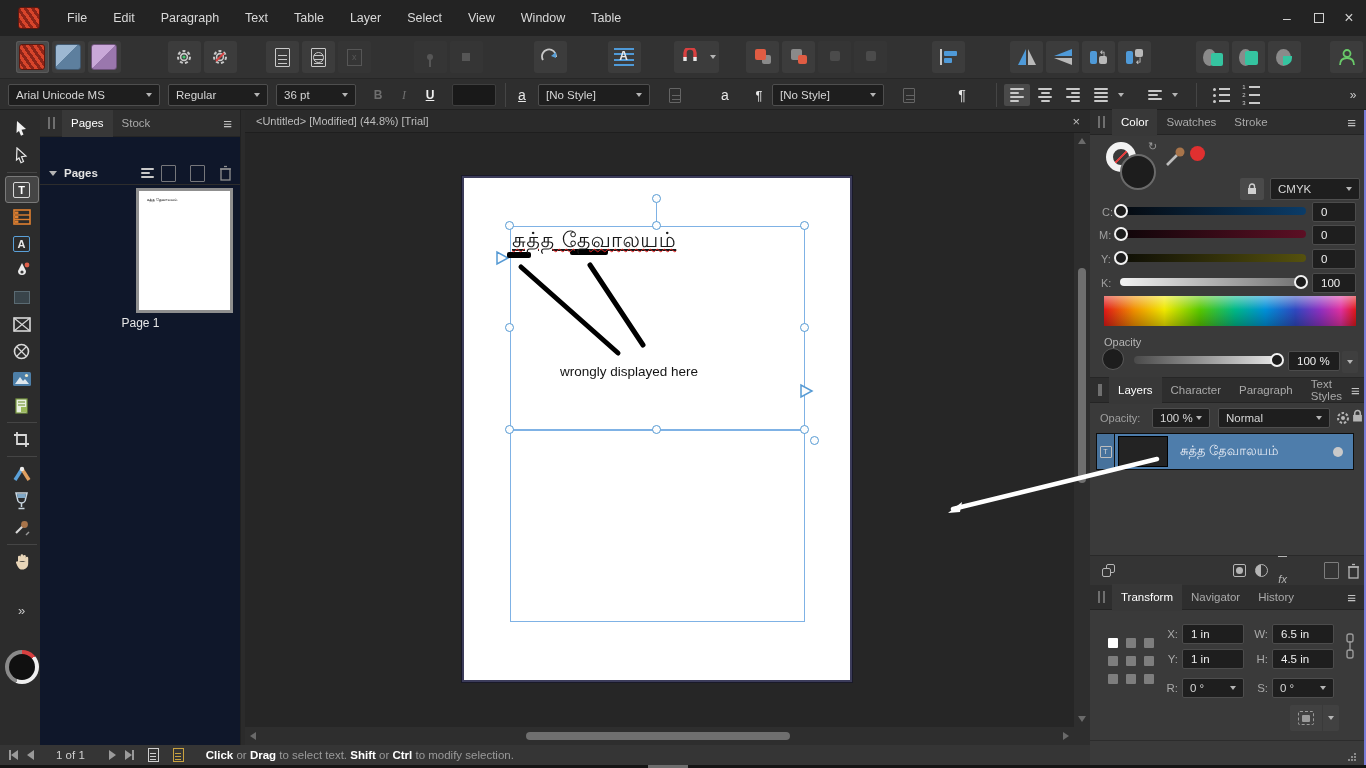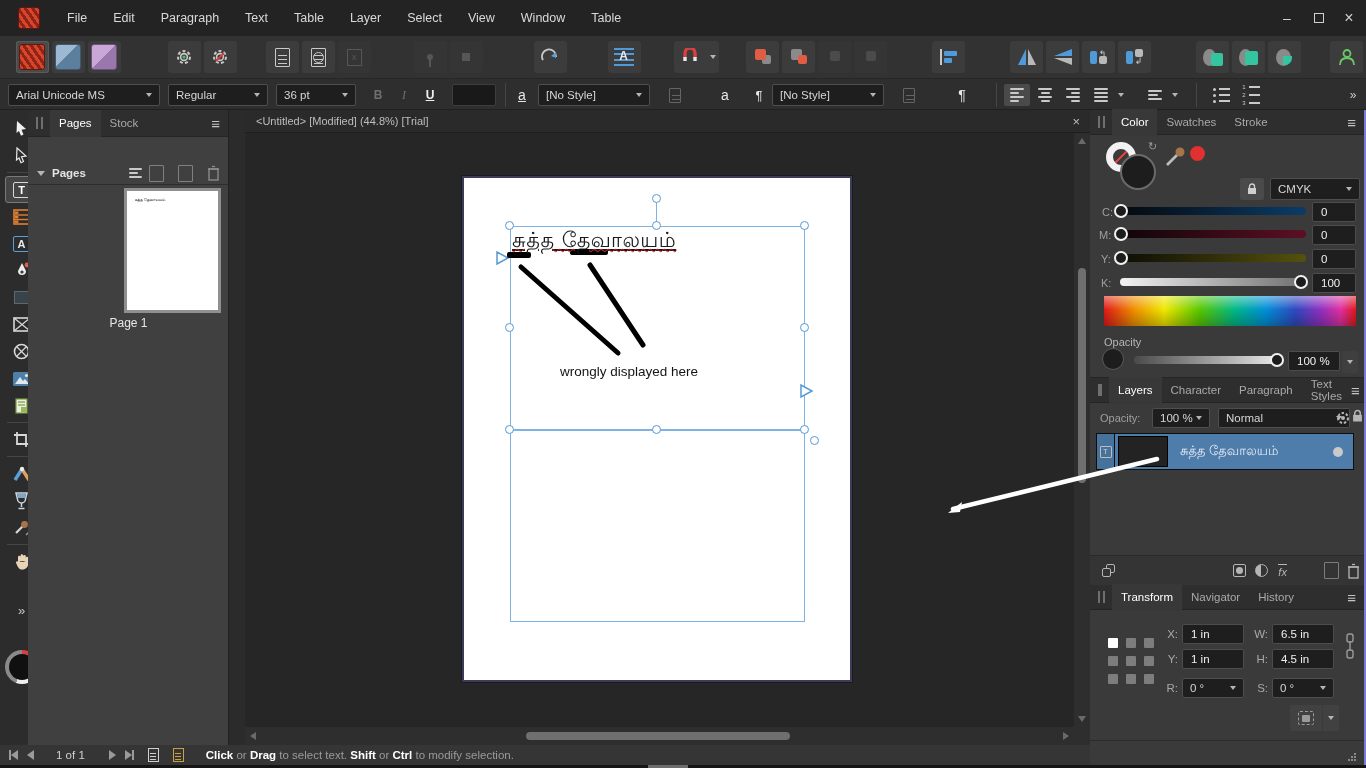--- a/index.html
+++ b/index.html
@@ -33,21 +33,21 @@
 .sel{position:absolute;top:5px;height:22px;background:#1e1e1e;border:1px solid #4e4e4e;border-radius:2px;color:#d6d6d6;font-size:11.5px;display:flex;align-items:center;padding:0 7px;justify-content:space-between}
 .cbtn{position:absolute;top:5px;height:22px;display:flex;align-items:center;justify-content:center;border-radius:2px;color:#b9b9b9}
 .cdiv{position:absolute;top:4px;width:1px;height:24px;background:#454545}
 
 #toolstrip{left:0;top:110px;width:44px;height:635px;background:#2c2c2c;border-right:1px solid #222;display:flex;flex-direction:column;align-items:center}
 .tool{width:34px;height:27px;display:flex;align-items:center;justify-content:center;flex:0 0 auto}
 .tool.on{background:#454545;border:1px solid #7a7a7a;border-radius:3px}
 .tdiv{width:30px;height:1px;background:#454545;margin:3px 0;flex:0 0 auto}
 .boxT{width:17px;height:16px;border:1.5px solid #d8d8d8;border-radius:2px;color:#fff;font-size:11px;font-weight:bold;display:flex;align-items:center;justify-content:center}
 
-#pagespanel{left:28px;top:110px;width:201px;height:635px;background:#404040;border-right:1px solid #222}
+#pagespanel{left:40px;top:110px;width:201px;height:635px;background:#0f172a;border-right:1px solid #222}
 .phead{position:absolute;left:0;top:0;width:100%;height:27px;background:#2e2e2e;display:flex;align-items:center;border-bottom:1px solid #252525}
 .grip{width:7px;height:12px;border-left:2px solid #6f6f6f;border-right:2px solid #6f6f6f;margin:0 7px 0 8px}
 .ptab{height:27px;display:flex;align-items:center;padding:0 9px;font-size:11.5px;color:#a9a9a9}
 .ptab.on{background:#383838;color:#fff}
 .ham{margin-left:auto;margin-right:8px;color:#c3c3c3;font-size:15px}
 .prow{position:absolute;left:0;width:100%;height:23px;display:flex;align-items:center;border-bottom:1px solid #2d2d2d;font-size:11.5px;color:#e3e3e3}
 .rowico{width:15px;height:17px;border:1.2px solid #909090;border-radius:1px;margin-right:7px;opacity:.8}
 .caret-r{width:0;height:0;border-top:4px solid transparent;border-bottom:4px solid transparent;border-left:5px solid #b5b5b5;margin:0 8px 0 10px}
 .caret-d{width:0;height:0;border-left:4px solid transparent;border-right:4px solid transparent;border-top:5px solid #b5b5b5;margin:0 7px 0 9px}
 #pagethumb{position:absolute;left:96px;top:78px;width:97px;height:125px;background:#fff;border:3px solid #8f8f8f}
@@ -661,21 +661,21 @@
         <div class="ptab">Character</div>
         <div class="ptab">Paragraph</div>
         <div class="ptab">Text Styles</div>
         <div class="ham">≡</div>
       </div>
       <span class="slbl" style="left:10px;top:34px">Opacity:</span>
       <div class="sel" style="left:62px;top:30px;width:58px;height:20px">
           <span>100 %</span>
           <span class="caret sm"></span>
         </div>
-      <div class="sel" style="left:128px;top:30px;width:132px;height:20px">
+      <div class="sel" style="left:128px;top:30px;width:112px;height:20px">
           <span>Normal</span>
           <span class="caret sm"></span>
         </div>
       <svg style="position:absolute;left:245px;top:32px" width="16" height="16" viewBox="0 0 16 16">
           <circle cx="8" cy="8" r="5" fill="none" stroke="#b5b5b5" stroke-width="2" stroke-dasharray="2.5 1.8"></circle>
           <circle cx="8" cy="8" r="2" fill="#b5b5b5"></circle>
         </svg>
       <svg style="position:absolute;left:262px;top:31px" width="11" height="14" viewBox="0 0 10 12">
           <rect x="1" y="5" width="8" height="6" fill="#b5b5b5"></rect>
           <path d="M2.5 5 V3.5 a2.5 2.5 0 0 1 5 0 V5" fill="none" stroke="#b5b5b5" stroke-width="1.4"></path>
@@ -699,21 +699,21 @@
         </div>
         <div class="lbar-ico" style="margin-left:110px">
           <div style="width:13px;height:13px;border:1.4px solid #b5b5b5;border-radius:2px;display:flex;align-items:center;justify-content:center">
               <div style="width:7px;height:7px;border-radius:50%;background:#b5b5b5"></div>
             </div>
         </div>
         <div class="lbar-ico">
           <div style="width:13px;height:13px;border-radius:50%;border:1.4px solid #b5b5b5;background:linear-gradient(90deg,#b5b5b5 50%,transparent 50%)"></div>
         </div>
         <div class="lbar-ico">
-          <span style="font-size:11px;font-style:italic;color:#b5b5b5;border-top:1px solid #b5b5b5;padding-top:1px">fx</span>
+          <span style="font-size:11px;font-style:italic;color:#b5b5b5;border-top:1px solid #b5b5b5;padding-top:16px">fx</span>
         </div>
         <div class="lbar-ico" style="margin-left:28px">
           <div class="rowico" style="margin:0"></div>
         </div>
         <div class="lbar-ico">
           <svg width="13" height="16" viewBox="0 0 13 16">
               <rect x="2" y="4" width="9" height="11" fill="none" stroke="#b5b5b5" stroke-width="1.3"></rect>
               <line x1="1" y1="4" x2="12" y2="4" stroke="#b5b5b5" stroke-width="1.3"></line>
               <line x1="5" y1="1.5" x2="8" y2="1.5" stroke="#b5b5b5" stroke-width="1.3"></line>
             </svg>

